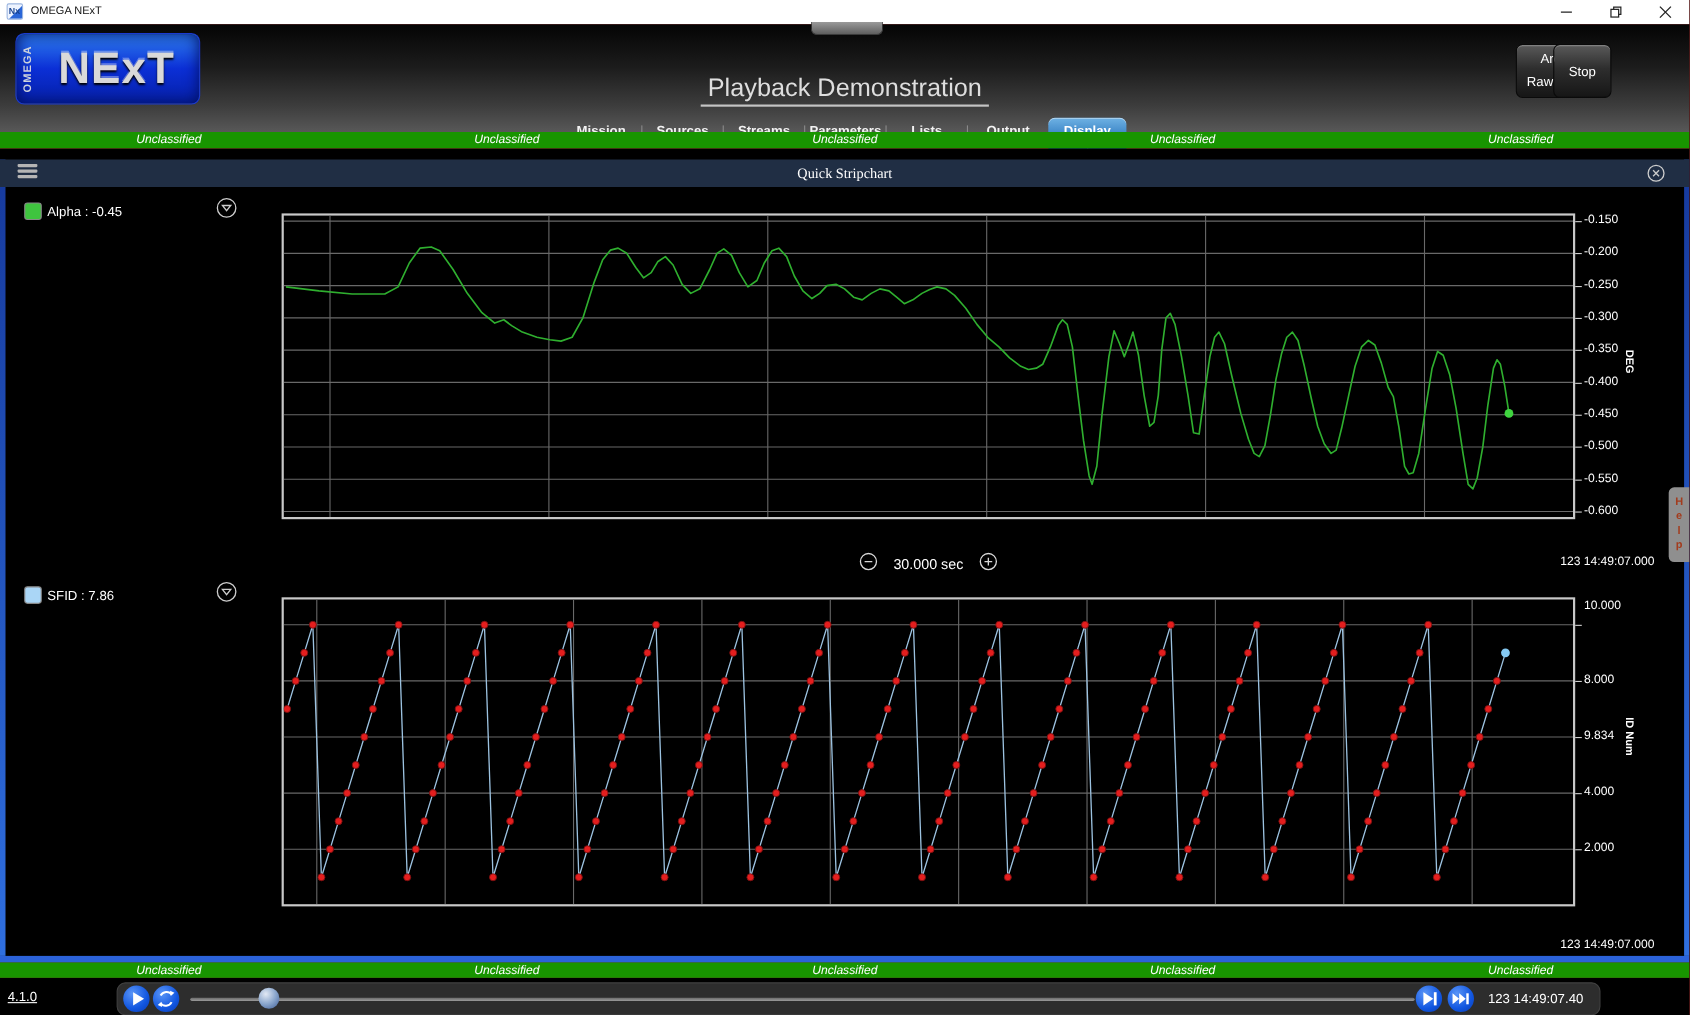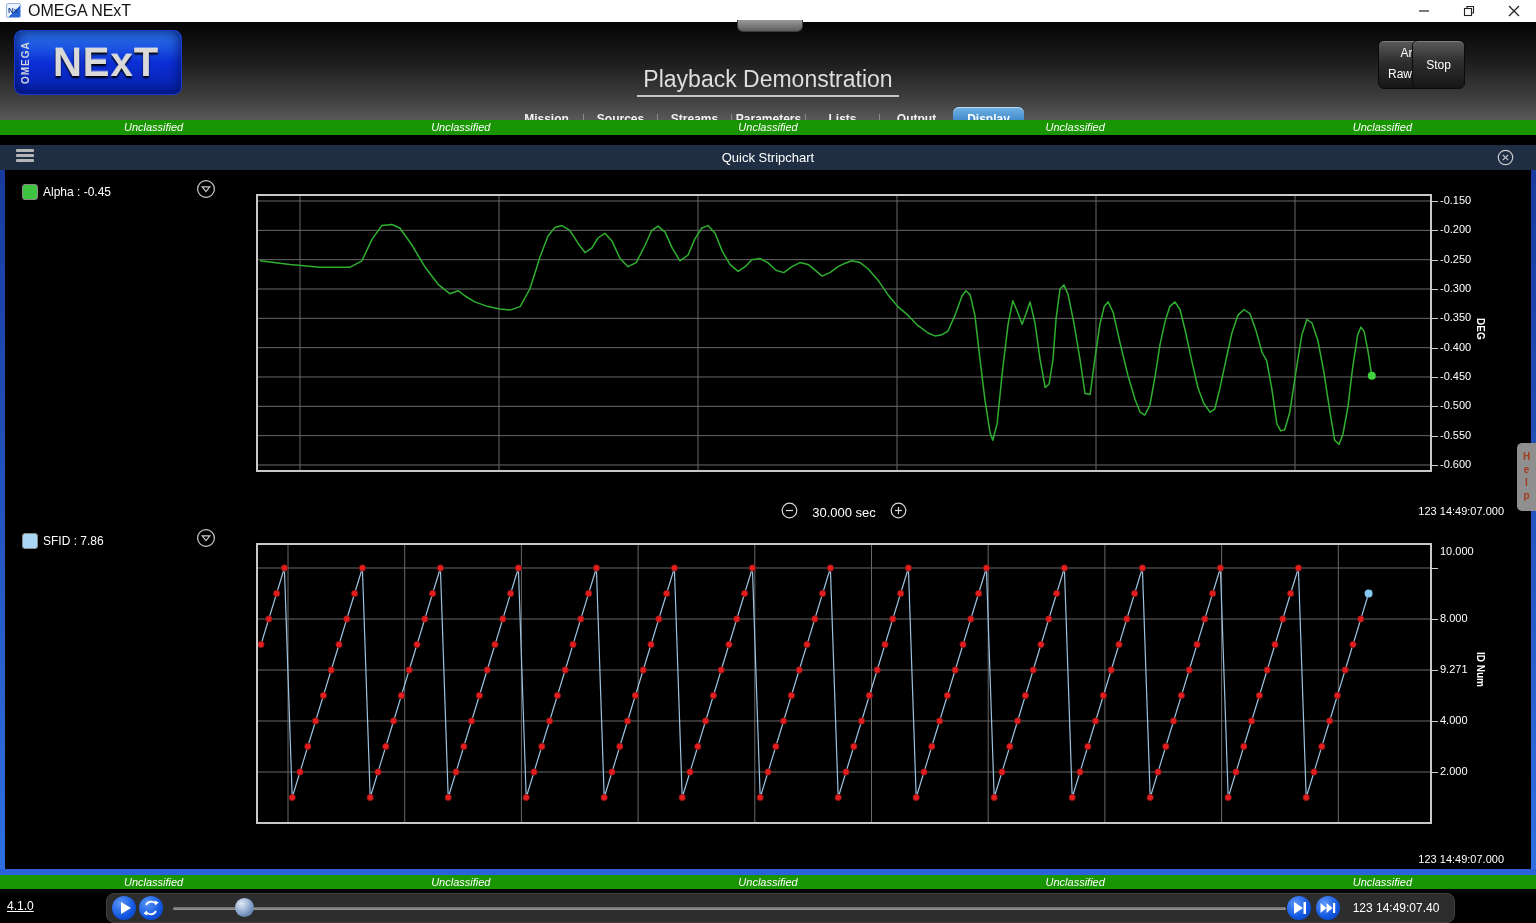--- a/index.html
+++ b/index.html
@@ -5,21 +5,21 @@
   html,body{margin:0;padding:0;background:#000;}
   .app{position:relative;width:1536px;height:923px;overflow:hidden;
        font-family:"Liberation Sans",sans-serif;background:#ef4444;}
 
   
   .titlebar{position:absolute;left:0;top:0;width:100%;height:22px;background:#fff;}
   .tb-icon{position:absolute;left:6px;top:3px;width:15px;height:15px;border-radius:2px;
            background:linear-gradient(135deg,#eef4ff 55%,#2a66d8 56%);
            border:1px solid #99b4e0;font-size:8px;font-weight:bold;color:#16418f;
            line-height:13px;text-align:left;padding-left:1px;box-sizing:border-box;}
-  .tb-title{position:absolute;left:28px;top:0;line-height:22px;font-size:16px;color:#111;}
+  .tb-title{position:absolute;left:28px;top:0;line-height:22px;font-size:10px;color:#111;}
   .win-controls{position:absolute;right:0;top:0;height:22px;display:flex;}
   .win-btn{width:45px;height:22px;display:flex;align-items:center;justify-content:center;}
 
   
   .header{position:absolute;left:0;top:22px;width:100%;height:98px;
           background:linear-gradient(180deg,#040404 0%,#1c1c1c 40%,#3c3c3c 75%,#585858 100%);}
   .grip{position:absolute;left:737px;top:20px;width:64px;height:11px;border-radius:0 0 6px 6px;
         background:linear-gradient(180deg,#9a9a9a,#5e5e5e);border:1px solid #3a3a3a;border-top:none;}
   .logo{position:absolute;left:14px;top:30px;width:166px;height:63px;border-radius:8px;
         background:linear-gradient(180deg,#2f7ff0 0%,#0b2fd6 50%,#0620a8 100%);
@@ -56,21 +56,21 @@
   
   .content-bg{position:absolute;left:0;top:135px;width:100%;height:740px;background:#000;}
   .edge-strip{position:absolute;top:145px;width:5px;height:724px;
               background:linear-gradient(180deg,#16399c,#2f6fe0);}
   .edge-l{left:0;} .edge-r{left:1531px;}
   .blue-bottom{position:absolute;left:0;top:869px;width:100%;height:6px;background:#2b62d9;}
   .panel-header{position:absolute;left:0;top:145px;width:100%;height:25px;background:#202e44;}
   .hamburger{position:absolute;left:16px;top:4px;width:18px;height:16px;}
   .hamburger div{height:3px;background:#b5b5b5;margin-bottom:2px;border-radius:1px;}
   .panel-title{position:absolute;left:0;top:0;width:100%;text-align:center;line-height:25px;
-               font-size:13px;color:#fff;}
+               font-size:13px;color:#fff;font-family:Liberation Serif, serif;}
   .panel-close{position:absolute;left:1497px;top:4px;}
 
   .legend-swatch{position:absolute;width:14px;height:14px;border-radius:3px;border:1px solid #888;}
   .legend-label{position:absolute;font-size:12px;color:#fff;}
   .legend-dd{position:absolute;}
 
   .plot{position:absolute;left:256px;width:1172px;border:2px solid #c8c8c8;background:#000;}
   #plot1{top:194px;height:274px;}
   #plot2{top:543px;height:277px;}
   .ytick{position:absolute;left:1440px;width:54px;font-size:11px;color:#fff;}
@@ -475,18 +475,18 @@
     <div class="ytick" style="top: 399.31px;">-0.500</div>
     <div class="ydash" style="top: 435.64px;"></div>
     <div class="ytick" style="top: 428.64px;">-0.550</div>
     <div class="ydash" style="top: 464.97px;"></div>
     <div class="ytick" style="top: 457.97px;">-0.600</div>
     <div class="ydash" style="top: 568px;"></div>
     <div class="ytick" style="top: 545px;">10.000</div>
     <div class="ydash" style="top: 619px;"></div>
     <div class="ytick" style="top: 612px;">8.000</div>
     <div class="ydash" style="top: 670px;"></div>
-    <div class="ytick" style="top: 663px;">9.271</div>
+    <div class="ytick" style="top: 663px;">9.834</div>
     <div class="ydash" style="top: 721px;"></div>
     <div class="ytick" style="top: 714px;">4.000</div>
     <div class="ydash" style="top: 772px;"></div>
     <div class="ytick" style="top: 765px;">2.000</div>
   </div>
 
 </body></html>

